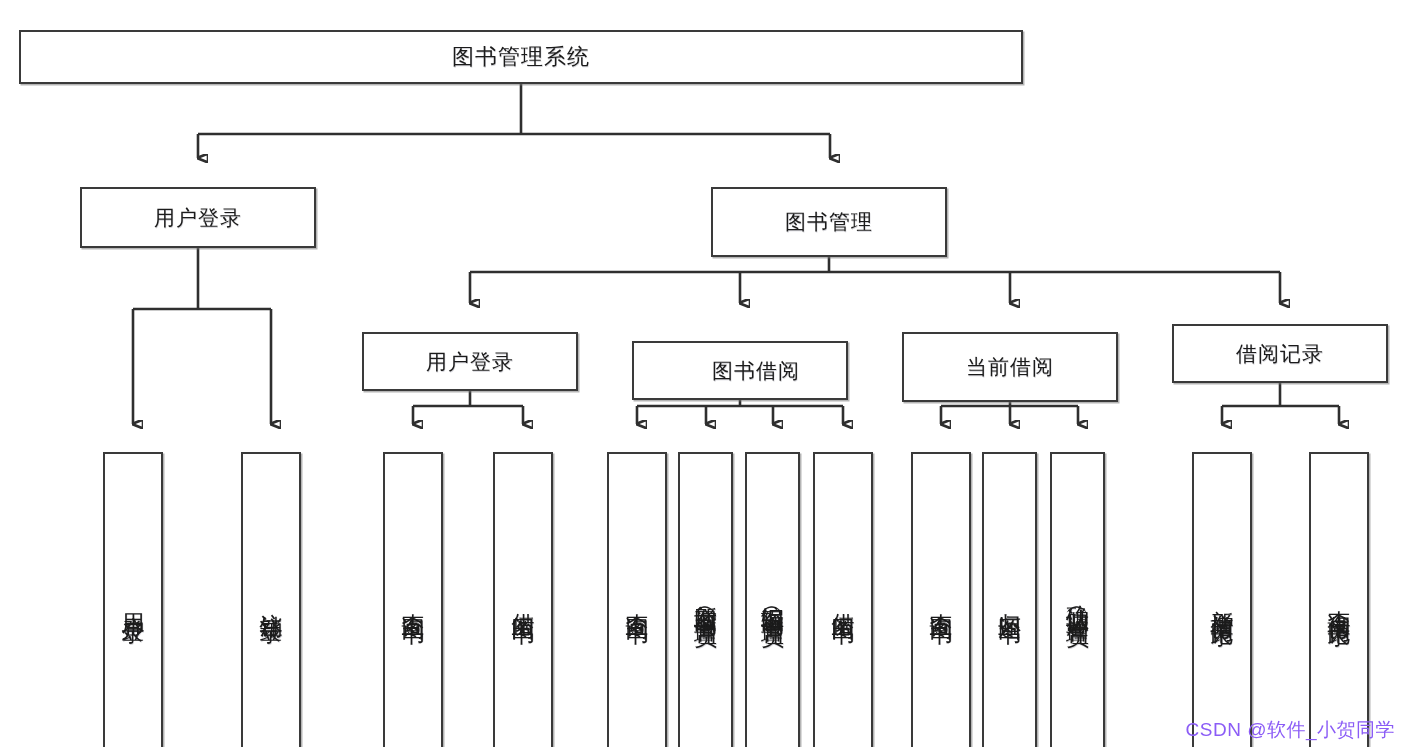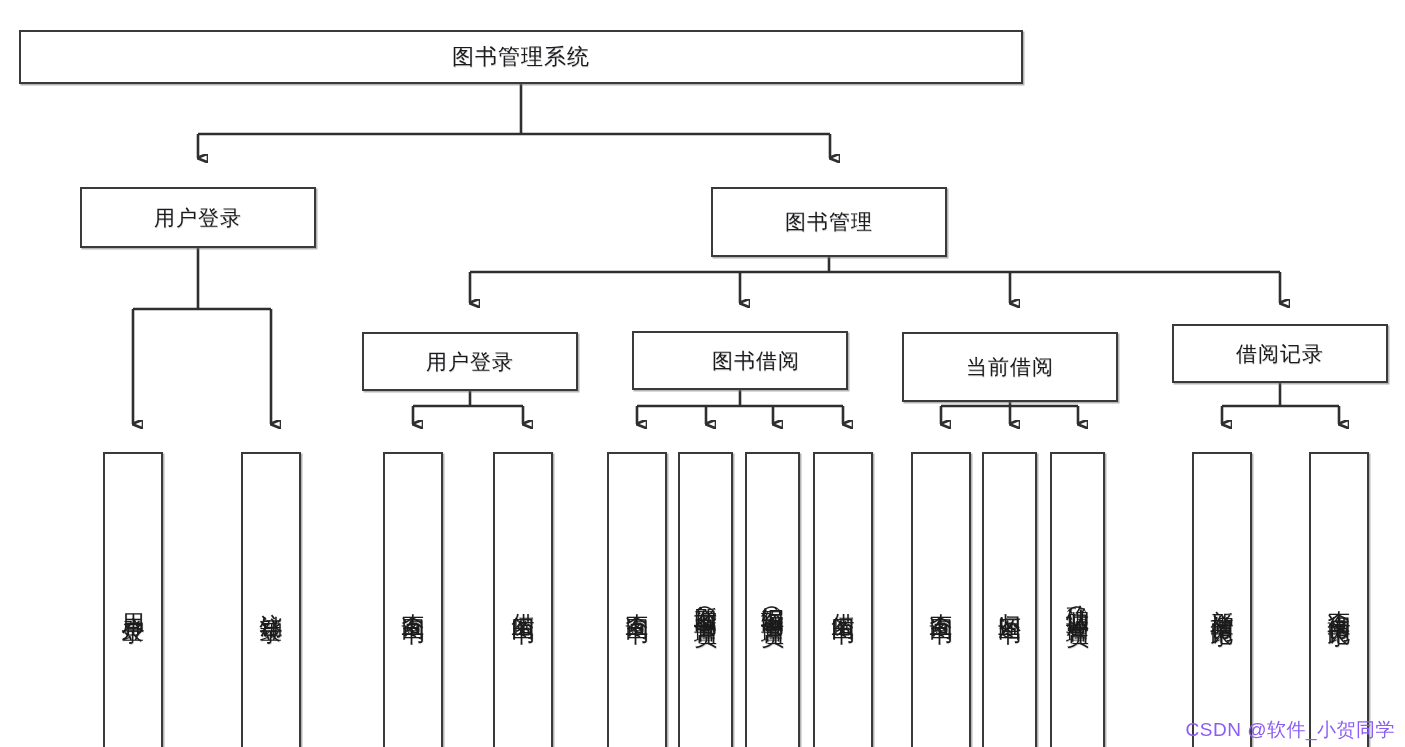--- a/index.html
+++ b/index.html
@@ -104,21 +104,21 @@
   <div class="node" style="left:80px;top:171px;width:236px;height:61px;">
     <span class="lbl">用户登录</span>
   </div>
   <div class="node" style="left:711px;top:171px;width:236px;height:70px;">
     <span class="lbl">图书管理</span>
   </div>
 
   <div class="node" style="left:362px;top:316px;width:216px;height:59px;">
     <span class="lbl">用户登录</span>
   </div>
-  <div class="node" style="left:632px;top:315px;width:216px;height:59px;padding-left:32px;">
+  <div class="node" style="left:632px;top:325px;width:216px;height:59px;padding-left:32px;">
     <span class="lbl">图书借阅</span>
   </div>
   <div class="node" style="left:902px;top:316px;width:216px;height:70px;">
     <span class="lbl">当前借阅</span>
   </div>
   <div class="node" style="left:1172px;top:308px;width:216px;height:59px;">
     <span class="lbl">借阅记录</span>
   </div>
 
   <div class="node vert" style="left:103px;top:436px;width:60px;height:297px;">

